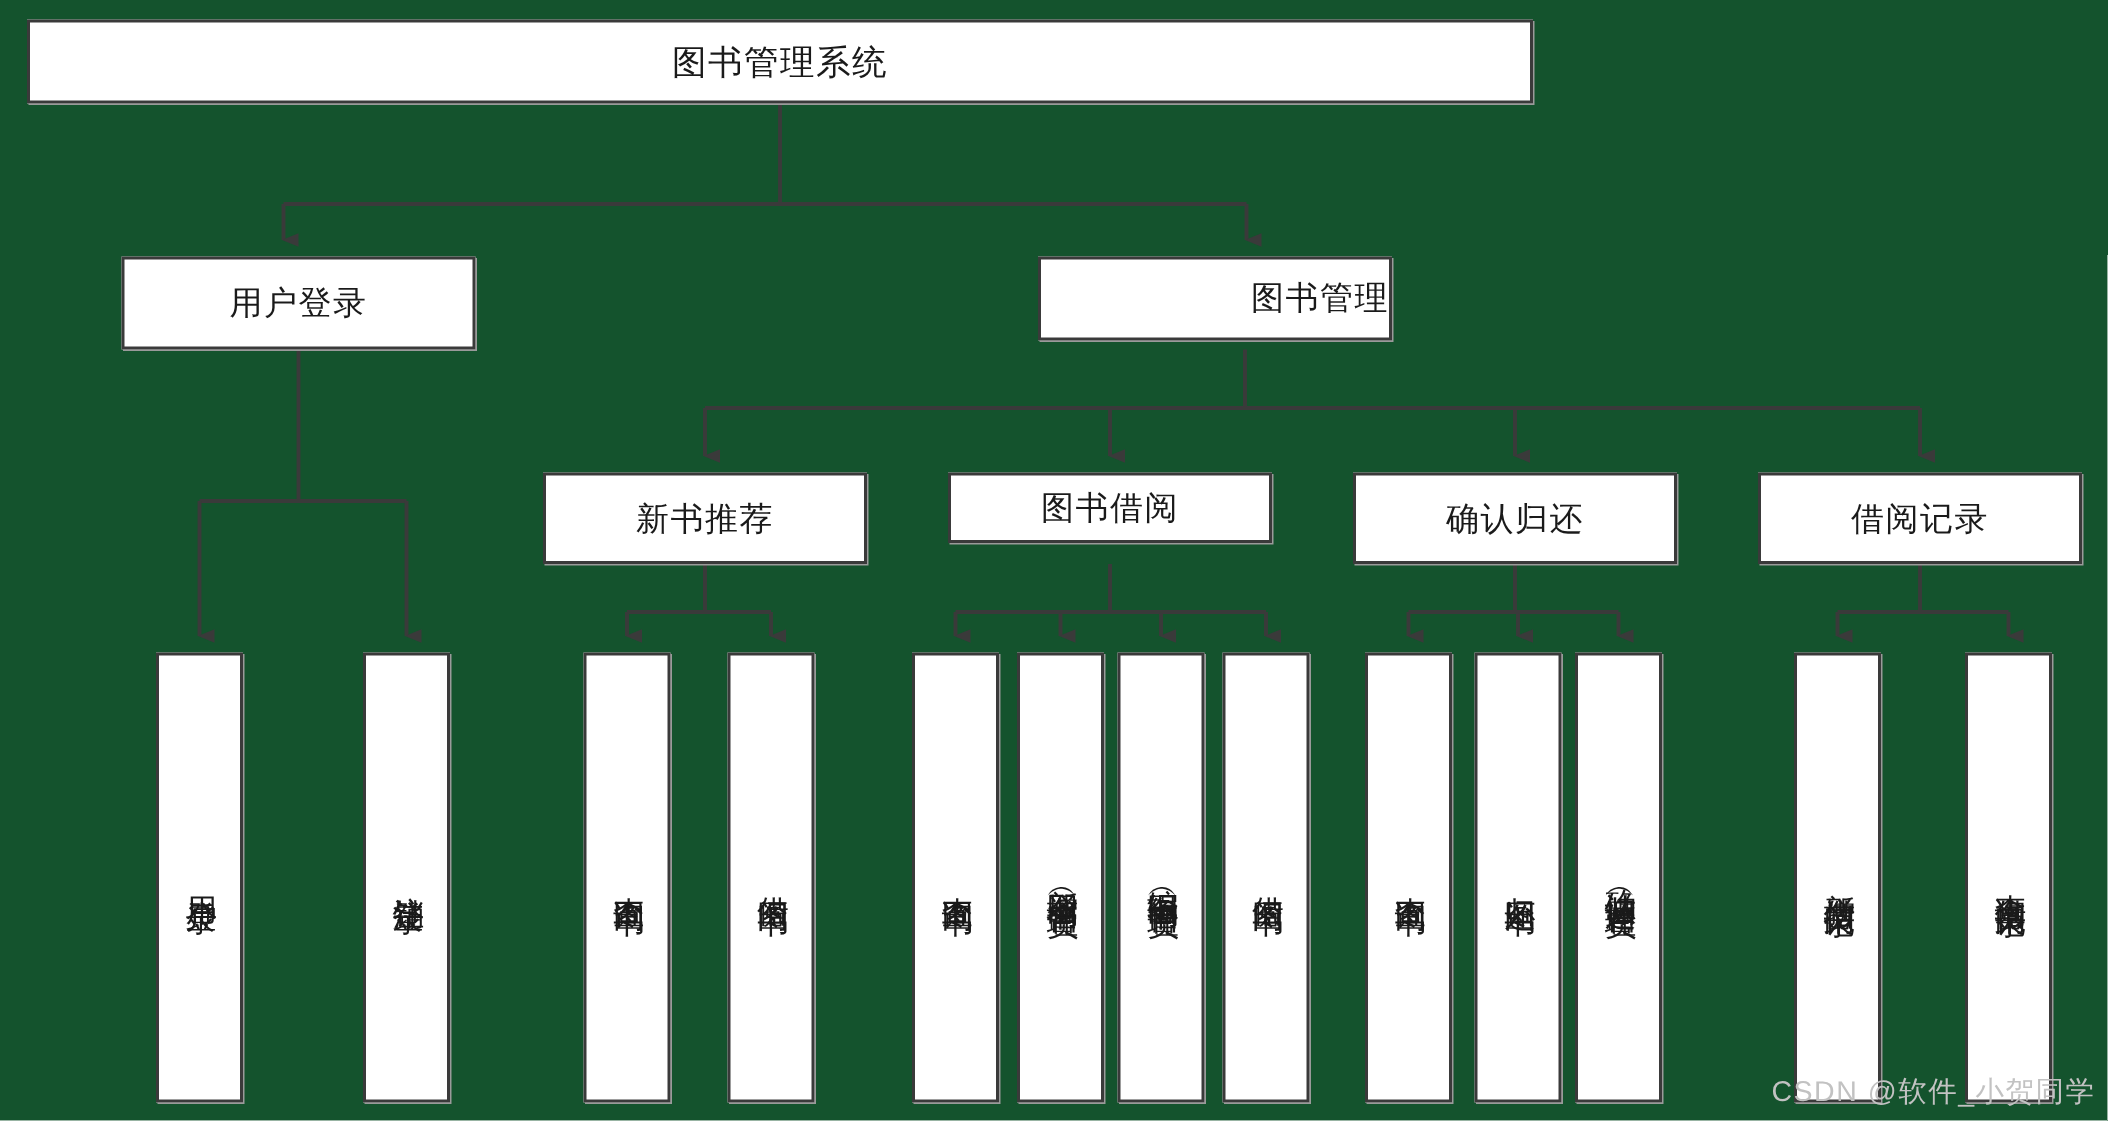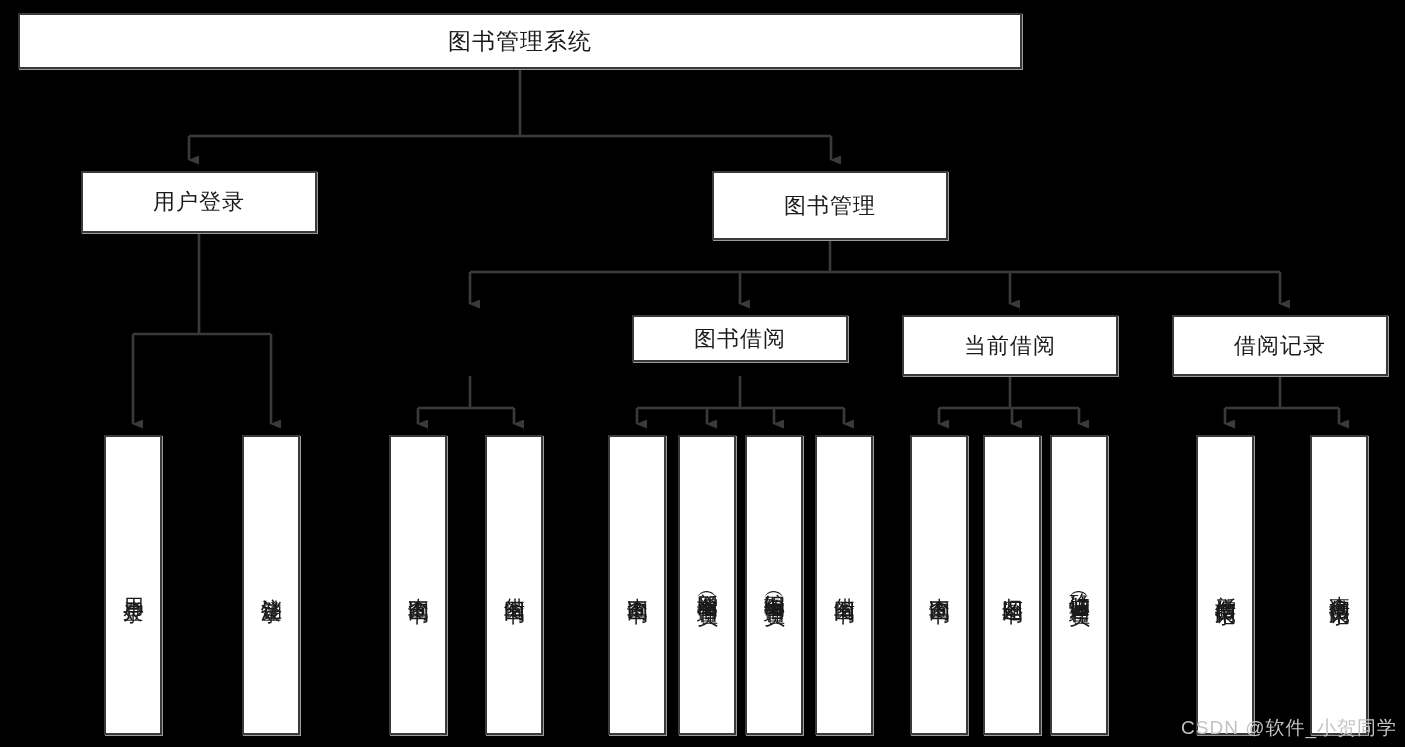--- a/index.html
+++ b/index.html
@@ -7,21 +7,21 @@
     padding: 0;
     background: #ffffff;
   }
   body {
     font-family: "Liberation Sans", "DejaVu Sans", sans-serif;
   }
   #canvas {
     position: relative;
     width: 1405px;
     height: 747px;
-    background: #000000;
+    background: #14532d;
     overflow: hidden;
   }
   #edges {
     position: absolute;
     left: 0;
     top: 0;
     width: 1405px;
     height: 747px;
     pointer-events: none;
   }
@@ -126,29 +126,32 @@
     </g>
   </svg>
 
   <div class="node horiz root" style="left:18px; top:13px; width:1004px; height:56px;">
     <span>图书管理系统</span>
   </div>
 
   <div class="node horiz" style="left:81px; top:171px; width:236px; height:62px;">
     <span>用户登录</span>
   </div>
-  <div class="node horiz" style="left:712px; top:171px; width:236px; height:69px;">
+  <div class="node horiz" style="left:692px; top:171px; width:236px; height:56px;justify-content:flex-end;">
     <span>图书管理</span>
   </div>
 
+  <div class="node horiz" style="left:362px; top:315px; width:216px; height:61px;">
+    <span>新书推荐</span>
+  </div>
   <div class="node horiz" style="left:632px; top:315px; width:216px; height:47px;">
     <span>图书借阅</span>
   </div>
   <div class="node horiz" style="left:902px; top:315px; width:216px; height:61px;">
-    <span>当前借阅</span>
+    <span>确认归还</span>
   </div>
   <div class="node horiz" style="left:1172px; top:315px; width:216px; height:61px;">
     <span>借阅记录</span>
   </div>
 
   <div class="node leaf" style="left:104px; top:435px; width:58px; height:300px;">
     <span class="vlabel">用户登录</span>
   </div>
   <div class="node leaf" style="left:242px; top:435px; width:58px; height:300px;">
     <span class="vlabel">注销登录</span>

